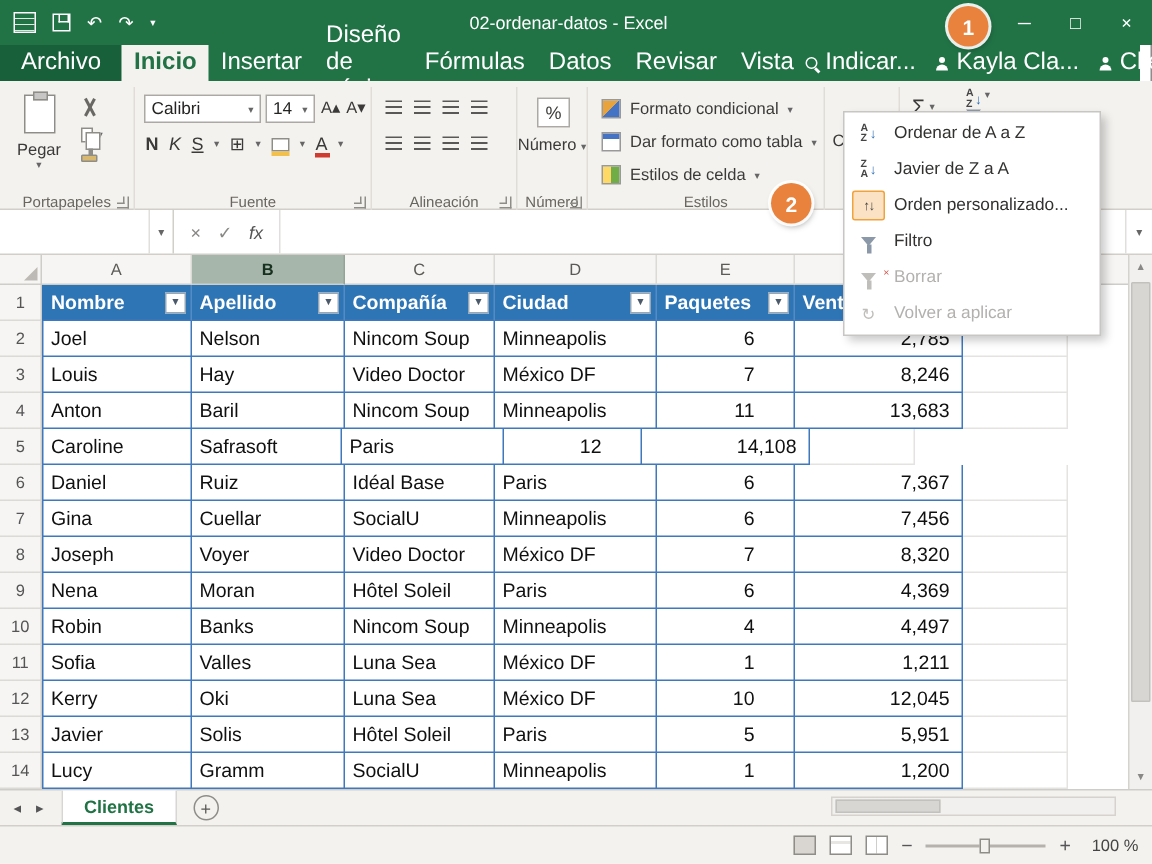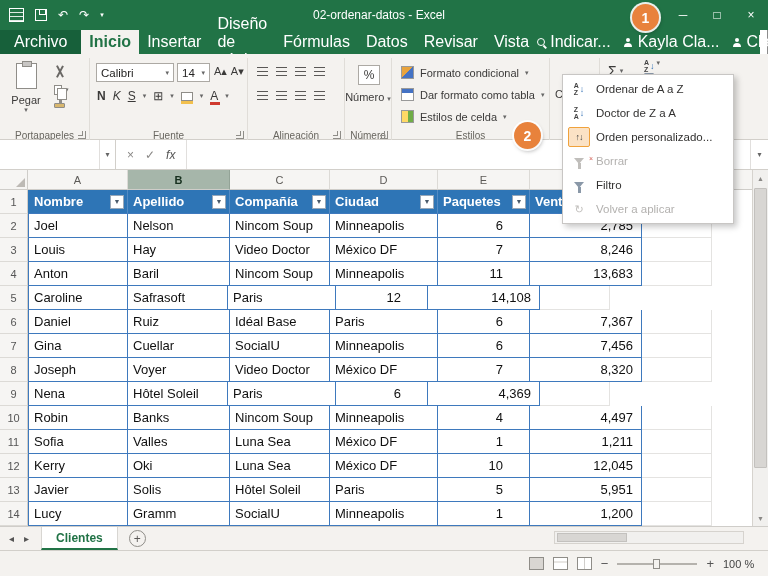--- a/index.html
+++ b/index.html
@@ -137,21 +137,21 @@
   
   .sbar{position:absolute;top:550px;left:0;right:0;height:26px;background:#f4f2ef;border-top:1px solid #d2cfca;display:flex;align-items:center;font-size:11px;color:#444}
   .sbright{margin-left:auto;display:flex;align-items:center;gap:9px;padding-right:9px}
   .vi{width:15px;height:13px;border:1px solid #8f8d88;background:#fff}
   .vi.active{background:#d9d6d2}
   .vi.v2{background:linear-gradient(#fff 0 3px,#e8e6e3 3px 5px,#fff 5px)}
   .vi.v3{background:linear-gradient(90deg,#fff 0 6px,#d0cecb 6px 7px,#fff 7px)}
   .zbtn{font-size:13px;color:#555}
   .ztrack{width:80px;height:2px;background:#b5b2ad;position:relative}
   .zthumb{position:absolute;left:36px;top:-4px;width:7px;height:10px;background:#f4f2ef;border:1px solid #8f8d88}
-  .zpct{min-width:36px;text-align:left}
+  .zpct{min-width:36px;text-align:right}
 
   
   .menu{position:absolute;left:562px;top:74px;width:172px;background:#fff;border:1px solid #c8c6c4;box-shadow:3px 3px 6px rgba(0,0,0,.22);z-index:40;padding:2px 0}
   .mi{display:flex;align-items:center;height:24px;padding:0 8px 0 5px;font-size:11.5px;color:#323130;gap:6px;white-space:nowrap}
   .mi.dis{color:#b3b1af}
   .mic{width:22px;height:20px;display:flex;align-items:center;justify-content:center;flex:none}
   .mic.hl{background:#fbe2c5;border:1px solid #f0a23c;border-radius:2px}
   .updown{font-size:9px;color:#444;letter-spacing:-1px}
   .gray-x{position:absolute;font-size:7px;color:#d05a4f;right:-3px;top:4px}
   .relic{position:relative}
@@ -452,20 +452,21 @@
       <div class="c wB">Voyer</div>
       <div class="c wC">Video Doctor</div>
       <div class="c wD">México DF</div>
       <div class="c wE num pE">7</div>
       <div class="c wF num pF">8,320</div>
       <div class="ge"></div>
     </div>
     <div class="dr">
       <div class="rn">9</div>
       <div class="c first wA">Nena</div>
+      <div class="c wB">Moran</div>
       <div class="c wC">Hôtel Soleil</div>
       <div class="c wD">Paris</div>
       <div class="c wE num pE">6</div>
       <div class="c wF num pF">4,369</div>
       <div class="ge"></div>
     </div>
     <div class="dr">
       <div class="rn">10</div>
       <div class="c first wA">Robin</div>
       <div class="c wB">Banks</div>
@@ -565,41 +566,41 @@
     <div class="mi">
       <span class="mic">
         <span class="saz-top">
             <span class="mini-letters">
               <span>Z</span>
               <span>A</span>
             </span>
             <span class="blue-arrow">↓</span>
           </span>
       </span>
-      <span>Doctor de Z a A</span>
+      <span>Javier de Z a A</span>
     </div>
     <div class="mi">
       <span class="mic hl">
           <span class="updown">↑↓</span>
         </span>
       <span>Orden personalizado...</span>
+    </div>
+    <div class="mi">
+      <span class="mic">
+          <span class="fun"></span>
+        </span>
+      <span>Filtro</span>
     </div>
     <div class="mi dis">
       <span class="mic relic">
           <span class="fun gray"></span>
           <span class="gray-x">×</span>
         </span>
       <span>Borrar</span>
     </div>
-    <div class="mi">
-      <span class="mic">
-          <span class="fun"></span>
-        </span>
-      <span>Filtro</span>
-    </div>
     <div class="mi dis">
       <span class="mic">
           <span class="reapply">↻</span>
         </span>
       <span>Volver a aplicar</span>
     </div>
   </div>
 
   <div class="co co1">1</div>
   <div class="co co2">2</div>

